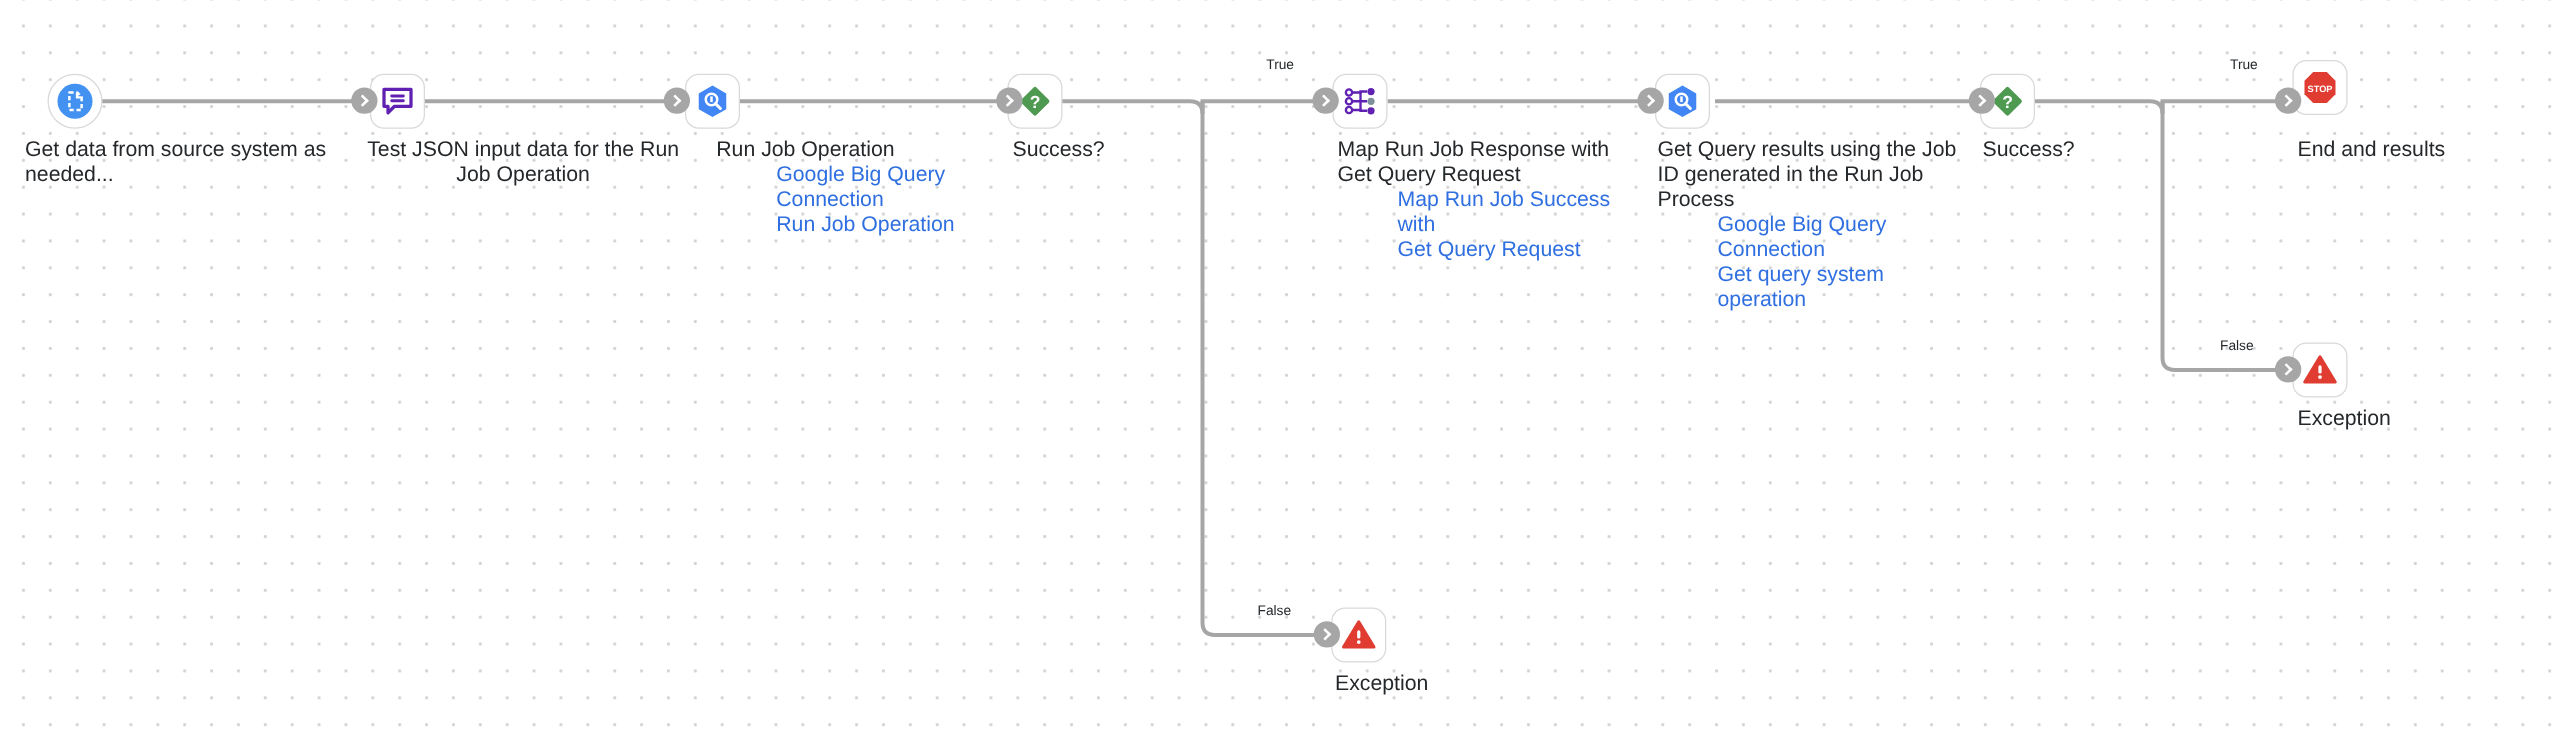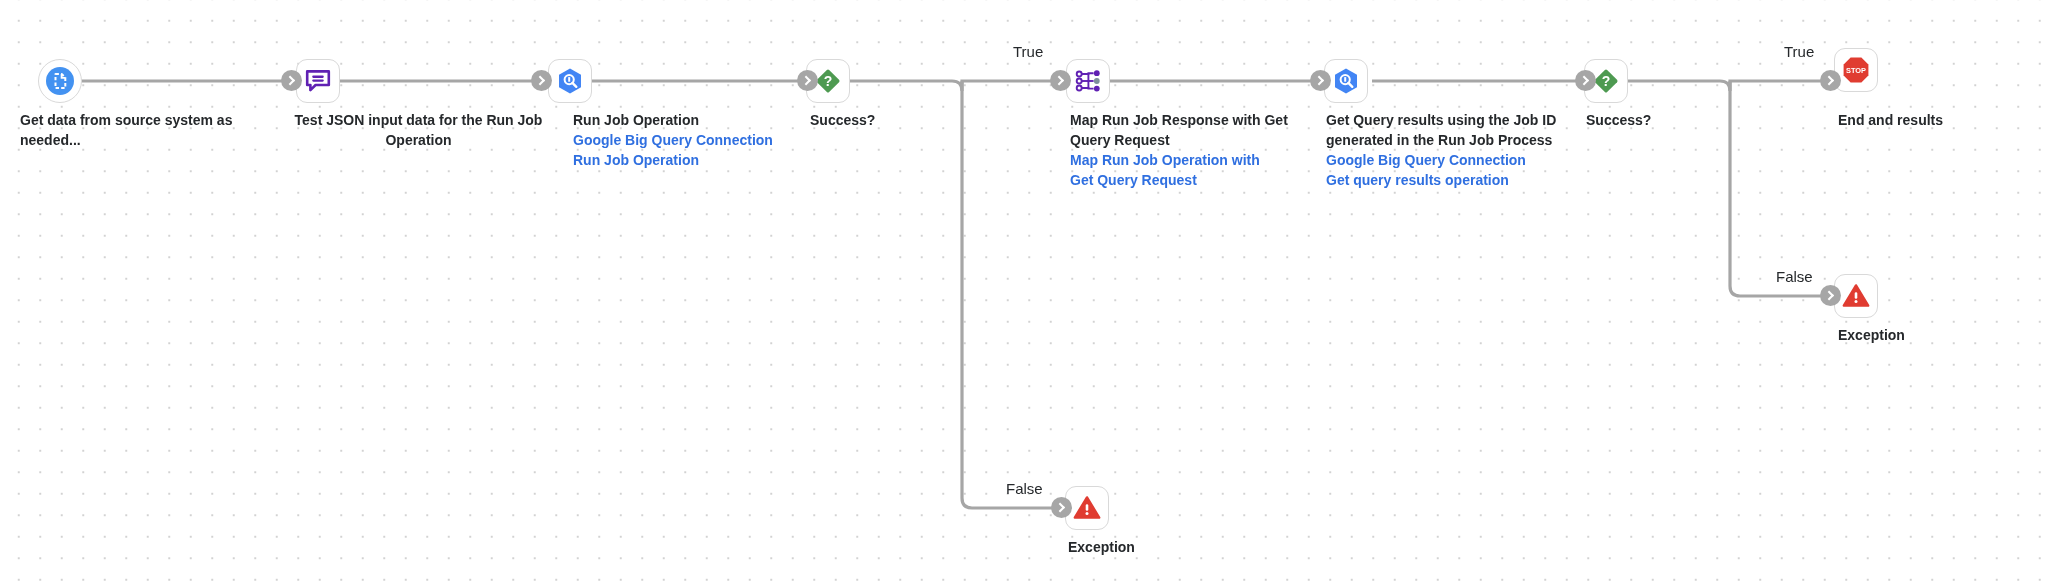--- a/index.html
+++ b/index.html
@@ -78,42 +78,42 @@
     width: 5px;
     height: 5px;
     border-top: 2px solid #ffffff;
     border-right: 2px solid #ffffff;
     transform: rotate(45deg) translate(-1px, 1px);
   }
 
   
   .node-label {
     position: absolute;
-    font-size: 14px;
+    font-size: 17px;
     line-height: 20px;
     color: #25282b;
     z-index: 3;
     white-space: normal;
-    font-weight: bold;
   }
   .node-label .sub {
     color: #2f6fe0;
     display: block;
+    margin-left: 48px;
   }
   .label-center {
     text-align: center;
   }
   .label-left {
     text-align: left;
   }
 
   
   .branch-label {
     position: absolute;
-    font-size: 15px;
+    font-size: 11px;
     line-height: 18px;
     color: #25282b;
     z-index: 3;
   }
 </style>
 </head>
 <body>
 
 <div id="flow-canvas">
 
@@ -214,38 +214,38 @@
         <circle cx="22.8" cy="21.6" r="2.9" fill="#6021b3"></circle>
         <path d="M7.9 7.0 H14.4 V6.2 H19.6" stroke="#6021b3" stroke-width="1.9" fill="none"></path>
         <path d="M7.9 14.0 H19.6" stroke="#6021b3" stroke-width="1.9" fill="none"></path>
         <path d="M7.9 21.0 H14.4 V21.6 H19.6" stroke="#6021b3" stroke-width="1.9" fill="none"></path>
         <path d="M14.4 6.2 V21.6" stroke="#6021b3" stroke-width="1.9" fill="none"></path>
       </svg>
     </span>
   </div>
   <div class="node-label label-left" style="left:1070px; top:110px; width:240px;">
     <span>Map Run Job Response with Get Query Request</span>
-    <span class="sub">Map Run Job Operation with</span>
+    <span class="sub">Map Run Job Success with</span>
     <span class="sub">Get Query Request</span>
   </div>
 
   <div class="node" style="left:1324px; top:59px;">
     <span>
       <svg width="30" height="30" viewBox="0 0 30 30">
         <path d="M15 2.4 L26 8.7 V21.3 L15 27.6 L4 21.3 V8.7 Z" fill="#4285f4"></path>
         <circle cx="14.2" cy="13.6" r="4.6" fill="none" stroke="#ffffff" stroke-width="2"></circle>
         <line x1="17.4" y1="16.9" x2="21.3" y2="20.8" stroke="#ffffff" stroke-width="2.4" stroke-linecap="round"></line>
         <rect x="13.2" y="11.1" width="2" height="4.6" fill="#ffffff"></rect>
       </svg>
     </span>
   </div>
   <div class="node-label label-left" style="left:1326px; top:110px; width:250px;">
     <span>Get Query results using the Job ID generated in the Run Job Process</span>
     <span class="sub">Google Big Query Connection</span>
-    <span class="sub">Get query results operation</span>
+    <span class="sub">Get query system operation</span>
   </div>
 
   <div class="node" style="left:1584px; top:59px;">
     <span>
       <svg width="30" height="30" viewBox="0 0 30 30">
         <rect x="6.4" y="6.4" width="17.2" height="17.2" rx="1.6" transform="rotate(45 15 15)" fill="#4e9a51"></rect>
         <text x="15" y="20.4" text-anchor="middle" font-family="Liberation Sans, sans-serif" font-size="14" font-weight="bold" fill="#ffffff">?</text>
       </svg>
     </span>
   </div>

